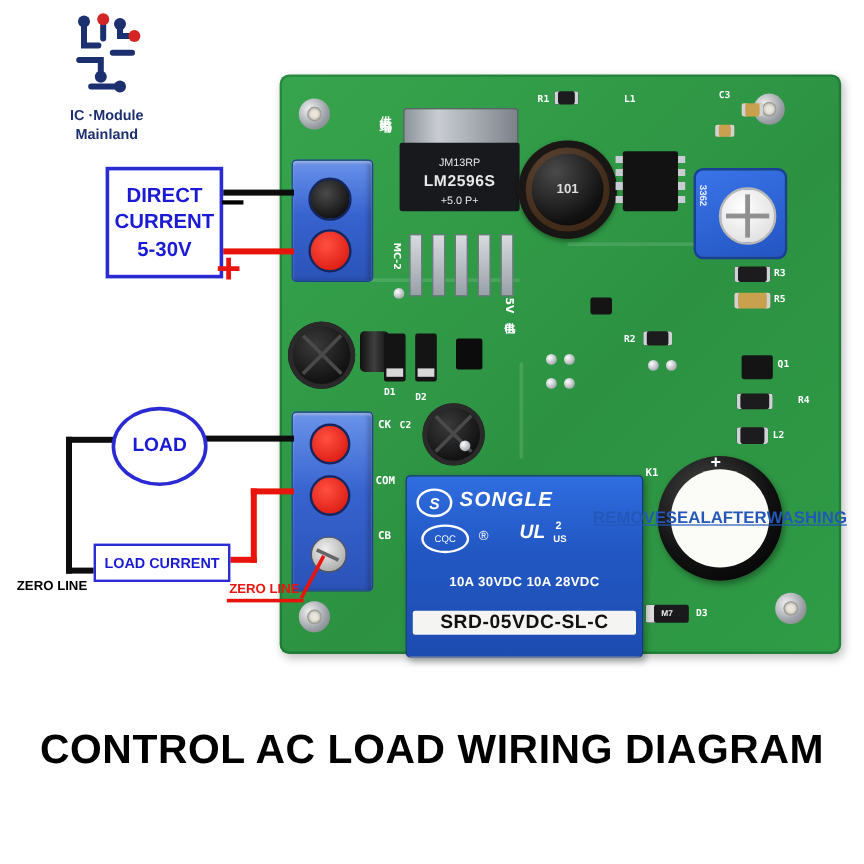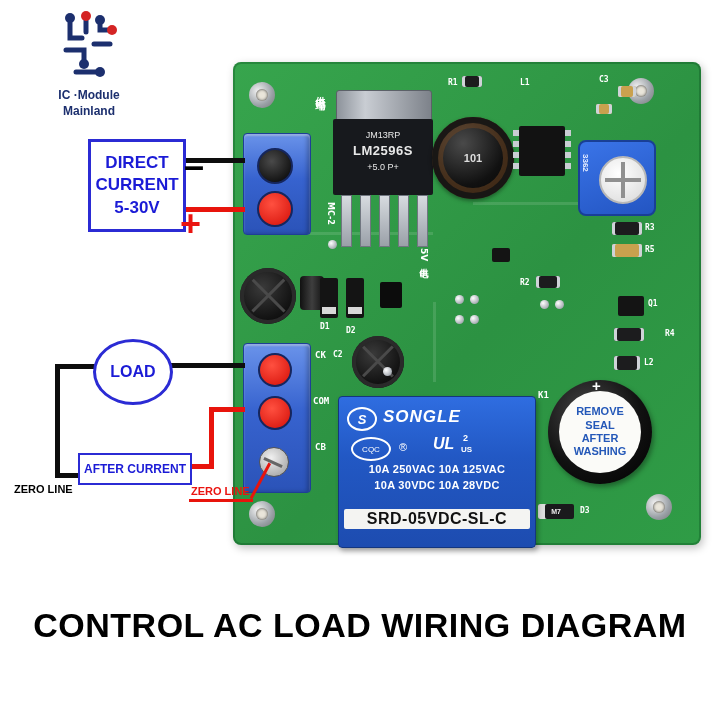--- a/index.html
+++ b/index.html
@@ -102,22 +102,22 @@
   .rus{position:absolute;left:122px;top:48px;font-size:8px;font-weight:bold;}
   .ratings{position:absolute;left:0;width:100%;text-align:center;font-size:11px;font-weight:bold;letter-spacing:.3px;}
   .rstrip{position:absolute;left:5px;top:112px;width:186px;height:20px;background:#f4f4f2;border-radius:2px;
         color:#111;font-weight:bold;font-size:16px;letter-spacing:.5px;
         display:flex;align-items:center;justify-content:center;}
 
   .buzzer{position:absolute;left:315px;top:318px;width:104px;height:104px;border-radius:50%;
         background:radial-gradient(circle at 38% 32%,#474747,#111 55%,#000);
         box-shadow:2px 3px 5px rgba(0,0,0,.35);}
   .sticker{position:absolute;left:11px;top:11px;width:82px;height:82px;border-radius:50%;background:#fbfbf8;
-        display:flex;flex-direction:column;align-items:center;justify-content:center;
-        color:#2458b8;font-weight:bold;font-size:11px;line-height:1.22;text-align:center;}
+        display:flex;flex-direction:row;align-items:center;justify-content:center;
+        color:#2458b8;font-weight:bold;font-size:14px;line-height:1.22;text-align:center;text-decoration:underline;}
   .bcross{position:absolute;left:44px;top:-3px;color:#fff;font-weight:bold;font-size:15px;}
 
   
   .annbox{position:absolute;border:3px solid #2b2bd4;background:#fff;color:#1b1bd6;font-weight:bold;
         display:flex;flex-direction:column;align-items:center;justify-content:center;text-align:center;}
   .sign{position:absolute;font-weight:bold;line-height:1;}
   .wire{position:absolute;background:#0d0d0d;}
   .wire.red{background:#e8140c;}
   .zl{position:absolute;font-size:11px;font-weight:bold;}
 
@@ -174,21 +174,21 @@
     <div class="tblock" style="left:10px;top:281px;width:66px;height:148px;">
       <div class="topen red" style="left:14px;top:9px;width:30px;height:30px;"></div>
       <div class="topen red" style="left:14px;top:52px;width:30px;height:30px;"></div>
       <div class="screw" style="left:15px;top:103px;width:28px;height:28px;"></div>
     </div>
     <div class="sk s9" style="left:82px;top:288px;">CK</div>
     <div class="sk s9" style="left:80px;top:334px;">COM</div>
     <div class="sk s9" style="left:82px;top:380px;">CB</div>
 
     <div class="heatsink" style="left:103px;top:28px;width:94px;height:30px;"></div>
-    <div class="regbody" style="left:100px;top:57px;width:100px;height:76px;">
+    <div class="regbody" style="left:100px;top:57px;width:100px;height:57px;">
       <div class="regl1">JM13RP</div>
       <div class="regl2">LM2596S</div>
       <div class="regl3">+5.0  P+</div>
     </div>
     <div class="rpin" style="left:108px;top:133px;"></div>
     <div class="rpin" style="left:127px;top:133px;"></div>
     <div class="rpin" style="left:146px;top:133px;"></div>
     <div class="rpin" style="left:165px;top:133px;"></div>
     <div class="rpin" style="left:184px;top:133px;"></div>
 
@@ -251,21 +251,20 @@
     <div class="skv" style="left:184px;top:186px;font-size:9px;">5V供电</div>
 
     <div class="relay">
       <div class="slogo">S</div>
       <div class="sbrand">SONGLE</div>
       <div class="cqc">CQC</div>
       <div class="rreg">®</div>
       <div class="rul">UL</div>
       <div class="rnum">2</div>
       <div class="rus">US</div>
-      <div class="ratings" style="top:66px;">10A 250VAC  10A 125VAC</div>
       <div class="ratings" style="top:82px;">10A 30VDC  10A 28VDC</div>
       <div class="rstrip">SRD-05VDC-SL-C</div>
     </div>
 
     <div class="buzzer">
       <div class="bcross">+</div>
       <div class="sticker">
         <div>REMOVE</div>
         <div>SEAL</div>
         <div>AFTER</div>
@@ -292,21 +291,21 @@
     <div>5-30V</div>
   </div>
   <div class="sign" style="left:184px;top:148px;font-size:36px;color:#000;">–</div>
   <div class="sign" style="left:180px;top:206px;font-size:36px;color:#ea1410;">+</div>
 
   <div class="annbox" style="left:93px;top:339px;width:74px;height:60px;border-radius:50%;font-size:16px;">
     <div>LOAD</div>
   </div>
 
   <div class="annbox" style="left:78px;top:453px;width:110px;height:28px;border-width:2px;font-size:12px;">
-    <div>AFTER CURRENT</div>
+    <div>LOAD CURRENT</div>
   </div>
 
   <div class="zl" style="left:14px;top:483px;color:#000;">ZERO LINE</div>
   <div class="zl" style="left:191px;top:485px;color:#ea1410;">ZERO LINE</div>
 
   <div class="title">CONTROL AC LOAD WIRING DIAGRAM</div>
 
 </div>
 
 </body></html>

